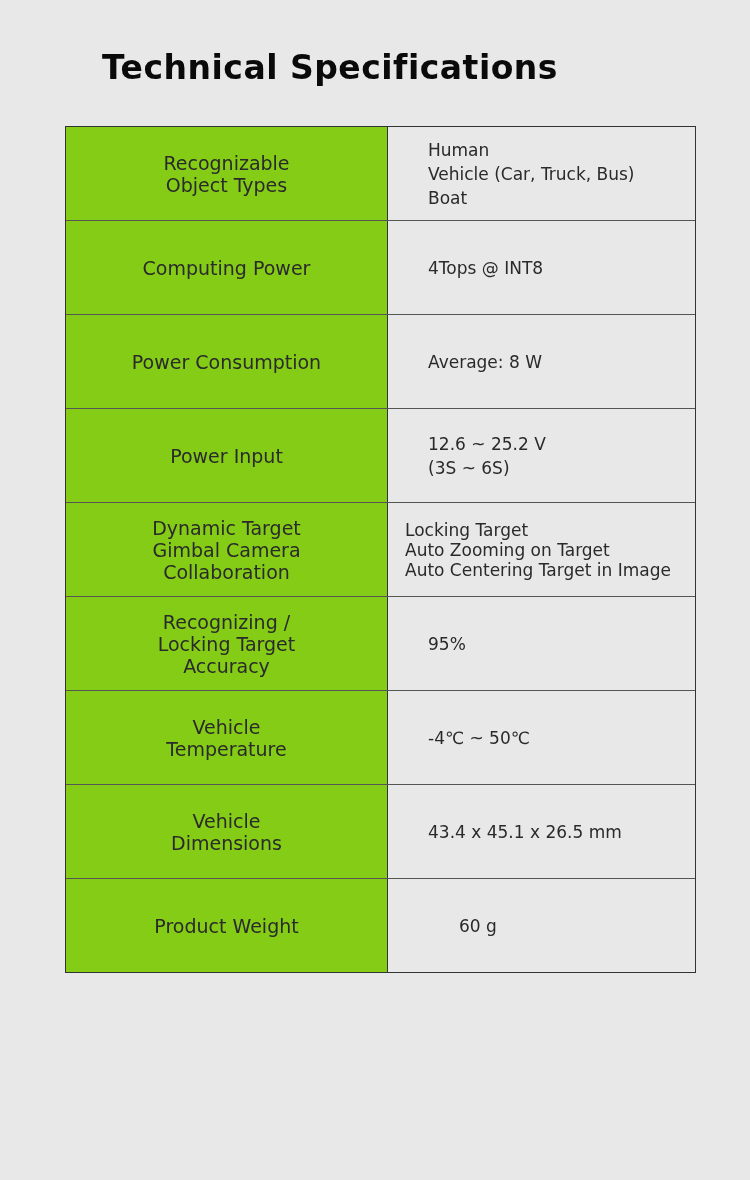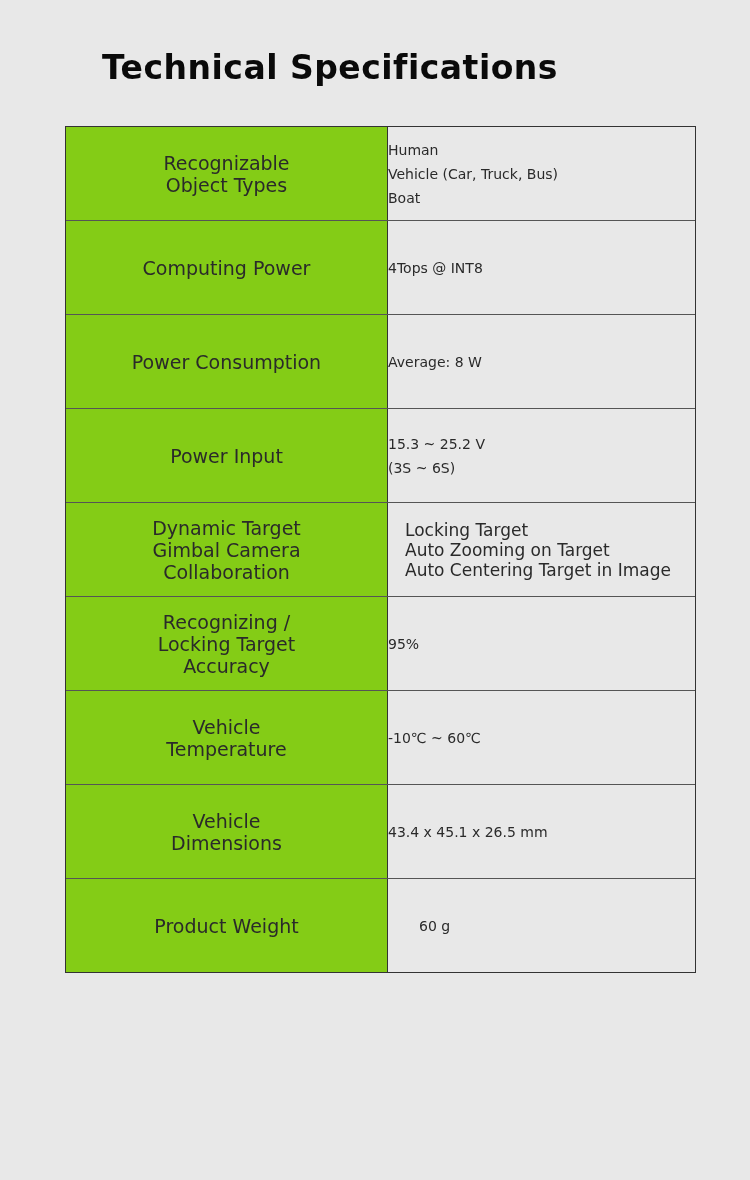--- a/index.html
+++ b/index.html
@@ -57,21 +57,22 @@
       line-height: 22px;
       white-space: pre-line;
       color: #2a2a2a;
       box-sizing: border-box;
     }
     .spec-value {
       flex: 1;
       background: #e8e8e8;
       display: flex;
       align-items: center;
-      font-size: 14px;
+      padding-left: 40px;
+      font-size: 17px;
       line-height: 24px;
       white-space: pre-line;
       color: #2a2a2a;
       box-sizing: border-box;
     }
     .spec-value.compact {
       padding-left: 17px;
       font-size: 17px;
       line-height: 20px;
     }
@@ -92,41 +93,41 @@
   <div class="spec-row">
     <div class="spec-label">Computing Power</div>
     <div class="spec-value">4Tops @ INT8</div>
   </div>
   <div class="spec-row">
     <div class="spec-label">Power Consumption</div>
     <div class="spec-value">Average: 8 W</div>
   </div>
   <div class="spec-row">
     <div class="spec-label">Power Input</div>
-    <div class="spec-value">15.3 ~ 25.2 V
+    <div class="spec-value">12.6 ~ 25.2 V
 (3S ~ 6S)</div>
   </div>
   <div class="spec-row">
     <div class="spec-label">Dynamic Target
 Gimbal Camera
 Collaboration</div>
     <div class="spec-value compact">Locking Target
 Auto Zooming on Target
 Auto Centering Target in Image</div>
   </div>
   <div class="spec-row">
     <div class="spec-label">Recognizing /
 Locking Target
 Accuracy</div>
     <div class="spec-value">95%</div>
   </div>
   <div class="spec-row">
     <div class="spec-label">Vehicle
 Temperature</div>
-    <div class="spec-value">-10℃ ~ 60℃</div>
+    <div class="spec-value">-4℃ ~ 50℃</div>
   </div>
   <div class="spec-row">
     <div class="spec-label">Vehicle
 Dimensions</div>
     <div class="spec-value">43.4 x 45.1 x 26.5 mm</div>
   </div>
   <div class="spec-row">
     <div class="spec-label">Product Weight</div>
     <div class="spec-value">60 g</div>
   </div>

